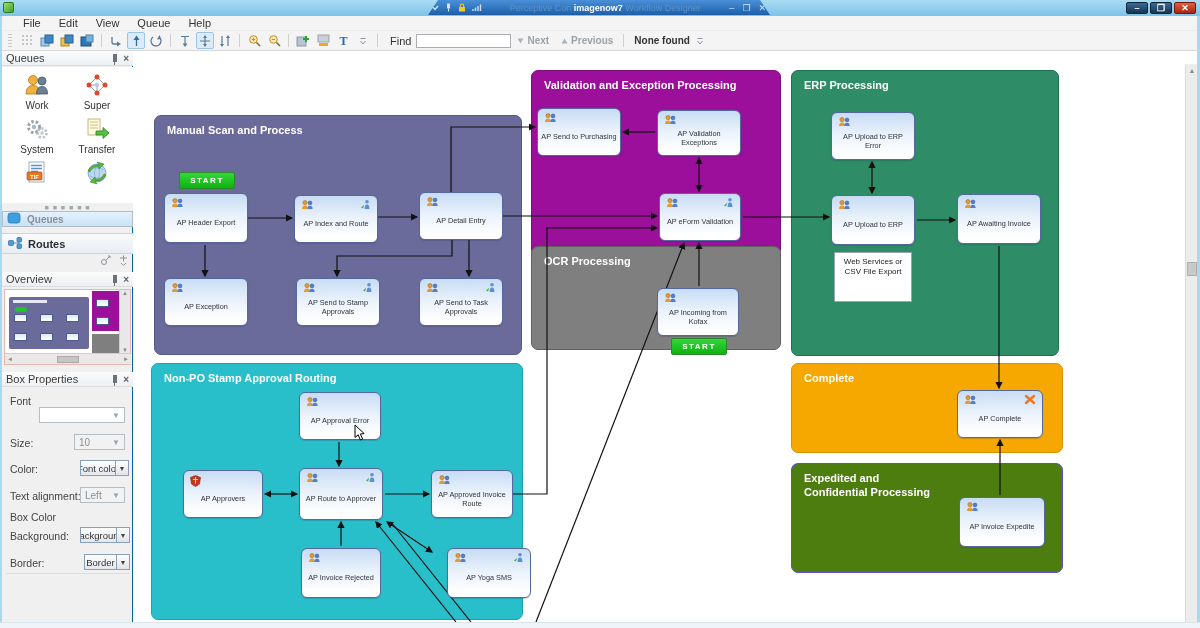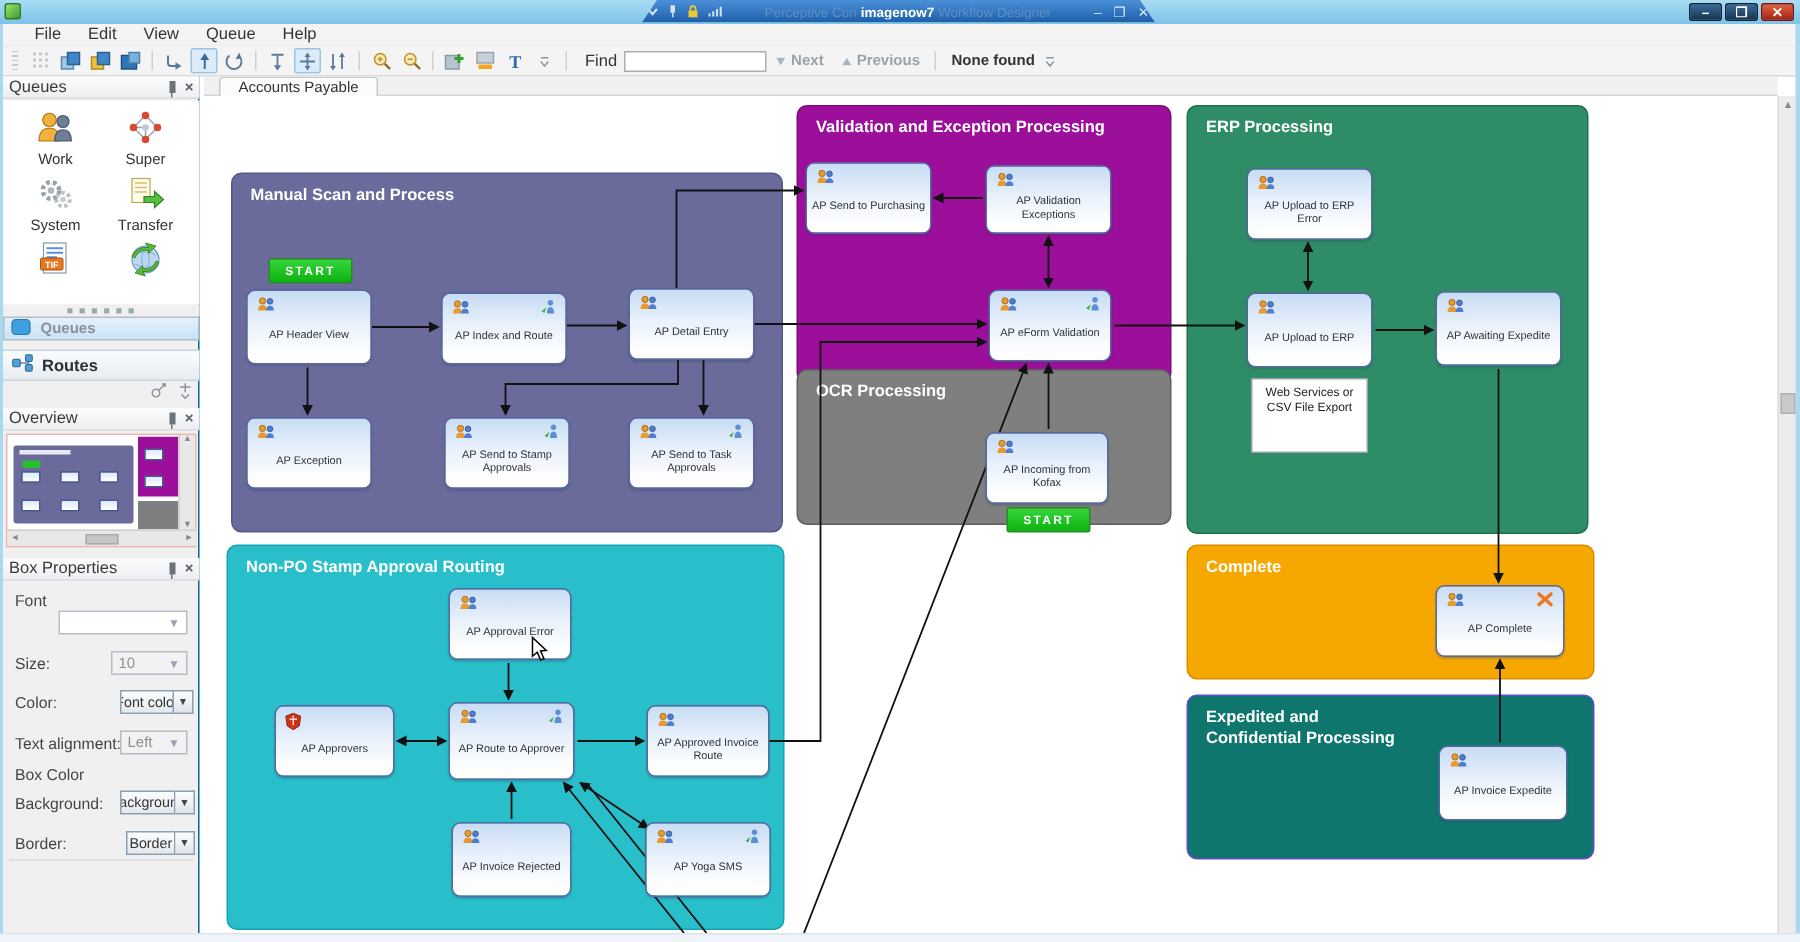--- a/index.html
+++ b/index.html
@@ -425,41 +425,38 @@
         <span class="dd-arrow">▼</span>
       </div>
     <div class="bp-row-label" style="top:506px;">Border:</div>
     <div class="dd-btn" style="left:82px;top:503px;width:46px;">
         <span class="dd-main">Border</span>
         <span class="dd-arrow">▼</span>
       </div>
     <div class="bp-divider"></div>
   </div>
 
-  <div class="tabstrip">
-    <div class="doc-tab">Accounts Payable</div>
-  </div>
 
   <div class="canvas" id="canvas">
       <div class="region" style="left: 18px; top: 51px; width: 368px; height: 240px; background: rgb(106, 106, 155); border: 1px solid rgb(88, 88, 135);">
         <span class="region-title">Manual Scan and Process</span>
       </div>
       <div class="region" style="left: 395px; top: 6px; width: 250px; height: 186px; background: rgb(155, 15, 155); border: 1px solid rgb(125, 12, 125);">
         <span class="region-title">Validation and Exception Processing</span>
       </div>
       <div class="region" style="left: 395px; top: 182px; width: 250px; height: 104px; background: rgb(127, 127, 127); border: 1px solid rgb(95, 95, 95);">
         <span class="region-title">OCR Processing</span>
       </div>
       <div class="region" style="left: 655px; top: 6px; width: 268px; height: 286px; background: rgb(46, 140, 102); border: 1px solid rgb(31, 112, 80);">
         <span class="region-title">ERP Processing</span>
       </div>
       <div class="region" style="left: 655px; top: 299px; width: 272px; height: 90px; background: rgb(247, 168, 0); border: 1px solid rgb(217, 143, 0);">
         <span class="region-title">Complete</span>
       </div>
-      <div class="region" style="left: 655px; top: 399px; width: 272px; height: 110px; background: #0f766e; border: 1px solid rgb(95, 79, 208);">
+      <div class="region" style="left: 655px; top: 399px; width: 272px; height: 110px; background: #4d7c0f; border: 1px solid rgb(95, 79, 208);">
         <span class="region-title">Expedited and
 Confidential Processing</span>
       </div>
       <div class="region" style="left: 15px; top: 299px; width: 372px; height: 257px; background: rgb(40, 191, 203); border: 1px solid rgb(23, 163, 176);">
         <span class="region-title">Non-PO Stamp Approval Routing</span>
       </div>
       <svg width="1049" height="558" class="edges">
         <defs>
           <marker id="arrE" markerWidth="7" markerHeight="7" refX="5" refY="3" orient="auto">
             <path d="M0,0 L6,3 L0,6 Z" fill="#111"></path>
@@ -494,21 +491,21 @@
         <polyline points="255,458 335,558" fill="none" stroke="#111" stroke-width="1.2"></polyline>
       </svg>
       <div class="node start" style="left: 43px; top: 108px; width: 56px; height: 17px;">
         <span>START</span>
       </div>
       <div class="node queue" style="left: 28px; top: 129px; width: 84px; height: 50px;"><span class="n-ico-l"><svg width="13" height="10" viewBox="0 0 13 10">
             <circle cx="4" cy="2.6" r="2.1" fill="#e89a2f" stroke="#9a6010" stroke-width="0.5"></circle>
             <path d="M1 9 Q1 5.4 4 5.4 Q7 5.4 7 9 Z" fill="#e89a2f"></path>
             <circle cx="9" cy="2.9" r="1.9" fill="#4f7fd0" stroke="#2a4f90" stroke-width="0.5"></circle>
             <path d="M6.4 9 Q6.4 5.8 9 5.8 Q11.6 5.8 11.6 9 Z" fill="#4f7fd0"></path>
-          </svg></span><span>AP Header View</span></div>
+          </svg></span><span>AP Header Export</span></div>
       <div class="node queue" style="left: 158px; top: 131px; width: 84px; height: 48px;"><span class="n-ico-l"><svg width="13" height="10" viewBox="0 0 13 10">
             <circle cx="4" cy="2.6" r="2.1" fill="#e89a2f" stroke="#9a6010" stroke-width="0.5"></circle>
             <path d="M1 9 Q1 5.4 4 5.4 Q7 5.4 7 9 Z" fill="#e89a2f"></path>
             <circle cx="9" cy="2.9" r="1.9" fill="#4f7fd0" stroke="#2a4f90" stroke-width="0.5"></circle>
             <path d="M6.4 9 Q6.4 5.8 9 5.8 Q11.6 5.8 11.6 9 Z" fill="#4f7fd0"></path>
           </svg></span><span class="n-ico-r"><svg width="11" height="11" viewBox="0 0 11 11">
             <circle cx="7" cy="2.8" r="1.8" fill="#5b8fd6"></circle>
             <path d="M4.6 10 Q4.6 5.6 7 5.6 Q9.4 5.6 9.4 10 Z" fill="#5b8fd6"></path>
             <path d="M1 8.5 L4.2 5.8 L3 9.6 Z" fill="#48b048"></path>
           </svg></span><span>AP Index and Route</span></div>
@@ -590,21 +587,21 @@
             <circle cx="4" cy="2.6" r="2.1" fill="#e89a2f" stroke="#9a6010" stroke-width="0.5"></circle>
             <path d="M1 9 Q1 5.4 4 5.4 Q7 5.4 7 9 Z" fill="#e89a2f"></path>
             <circle cx="9" cy="2.9" r="1.9" fill="#4f7fd0" stroke="#2a4f90" stroke-width="0.5"></circle>
             <path d="M6.4 9 Q6.4 5.8 9 5.8 Q11.6 5.8 11.6 9 Z" fill="#4f7fd0"></path>
           </svg></span><span>AP Upload to ERP</span></div>
       <div class="node queue" style="left: 821px; top: 130px; width: 84px; height: 50px;"><span class="n-ico-l"><svg width="13" height="10" viewBox="0 0 13 10">
             <circle cx="4" cy="2.6" r="2.1" fill="#e89a2f" stroke="#9a6010" stroke-width="0.5"></circle>
             <path d="M1 9 Q1 5.4 4 5.4 Q7 5.4 7 9 Z" fill="#e89a2f"></path>
             <circle cx="9" cy="2.9" r="1.9" fill="#4f7fd0" stroke="#2a4f90" stroke-width="0.5"></circle>
             <path d="M6.4 9 Q6.4 5.8 9 5.8 Q11.6 5.8 11.6 9 Z" fill="#4f7fd0"></path>
-          </svg></span><span>AP Awaiting Expedite</span></div>
+          </svg></span><span>AP Awaiting Invoice</span></div>
       <div class="node note" style="left: 698px; top: 188px; width: 78px; height: 50px;"><span>Web Services or
 CSV File Export</span></div>
       <div class="node queue" style="left: 821px; top: 326px; width: 86px; height: 48px;"><span class="n-ico-l"><svg width="13" height="10" viewBox="0 0 13 10">
             <circle cx="4" cy="2.6" r="2.1" fill="#e89a2f" stroke="#9a6010" stroke-width="0.5"></circle>
             <path d="M1 9 Q1 5.4 4 5.4 Q7 5.4 7 9 Z" fill="#e89a2f"></path>
             <circle cx="9" cy="2.9" r="1.9" fill="#4f7fd0" stroke="#2a4f90" stroke-width="0.5"></circle>
             <path d="M6.4 9 Q6.4 5.8 9 5.8 Q11.6 5.8 11.6 9 Z" fill="#4f7fd0"></path>
           </svg></span><span class="n-ico-r"><svg width="12" height="11" viewBox="0 0 12 11">
             <path d="M2 2 L10 9 M10 2 L2 9" stroke="#ee7722" stroke-width="2.4" stroke-linecap="round" fill="none"></path>
           </svg></span><span>AP Complete</span></div>
@@ -640,21 +637,21 @@
             <circle cx="9" cy="2.9" r="1.9" fill="#4f7fd0" stroke="#2a4f90" stroke-width="0.5"></circle>
             <path d="M6.4 9 Q6.4 5.8 9 5.8 Q11.6 5.8 11.6 9 Z" fill="#4f7fd0"></path>
           </svg></span><span>AP Approved Invoice
 Route</span></div>
       <div class="node queue" style="left: 165px; top: 484px; width: 80px; height: 50px;"><span class="n-ico-l"><svg width="13" height="10" viewBox="0 0 13 10">
             <circle cx="4" cy="2.6" r="2.1" fill="#e89a2f" stroke="#9a6010" stroke-width="0.5"></circle>
             <path d="M1 9 Q1 5.4 4 5.4 Q7 5.4 7 9 Z" fill="#e89a2f"></path>
             <circle cx="9" cy="2.9" r="1.9" fill="#4f7fd0" stroke="#2a4f90" stroke-width="0.5"></circle>
             <path d="M6.4 9 Q6.4 5.8 9 5.8 Q11.6 5.8 11.6 9 Z" fill="#4f7fd0"></path>
           </svg></span><span>AP Invoice Rejected</span></div>
-      <div class="node queue" style="left: 294px; top: 484px; width: 84px; height: 50px;"><span class="n-ico-l"><svg width="13" height="10" viewBox="0 0 13 10">
+      <div class="node queue" style="left: 311px; top: 484px; width: 84px; height: 50px;"><span class="n-ico-l"><svg width="13" height="10" viewBox="0 0 13 10">
             <circle cx="4" cy="2.6" r="2.1" fill="#e89a2f" stroke="#9a6010" stroke-width="0.5"></circle>
             <path d="M1 9 Q1 5.4 4 5.4 Q7 5.4 7 9 Z" fill="#e89a2f"></path>
             <circle cx="9" cy="2.9" r="1.9" fill="#4f7fd0" stroke="#2a4f90" stroke-width="0.5"></circle>
             <path d="M6.4 9 Q6.4 5.8 9 5.8 Q11.6 5.8 11.6 9 Z" fill="#4f7fd0"></path>
           </svg></span><span class="n-ico-r"><svg width="11" height="11" viewBox="0 0 11 11">
             <circle cx="7" cy="2.8" r="1.8" fill="#5b8fd6"></circle>
             <path d="M4.6 10 Q4.6 5.6 7 5.6 Q9.4 5.6 9.4 10 Z" fill="#5b8fd6"></path>
             <path d="M1 8.5 L4.2 5.8 L3 9.6 Z" fill="#48b048"></path>
           </svg></span><span>AP Yoga SMS</span></div>
       <div class="cursor" style="left: 218px; top: 360px;"><svg width="12" height="18">

